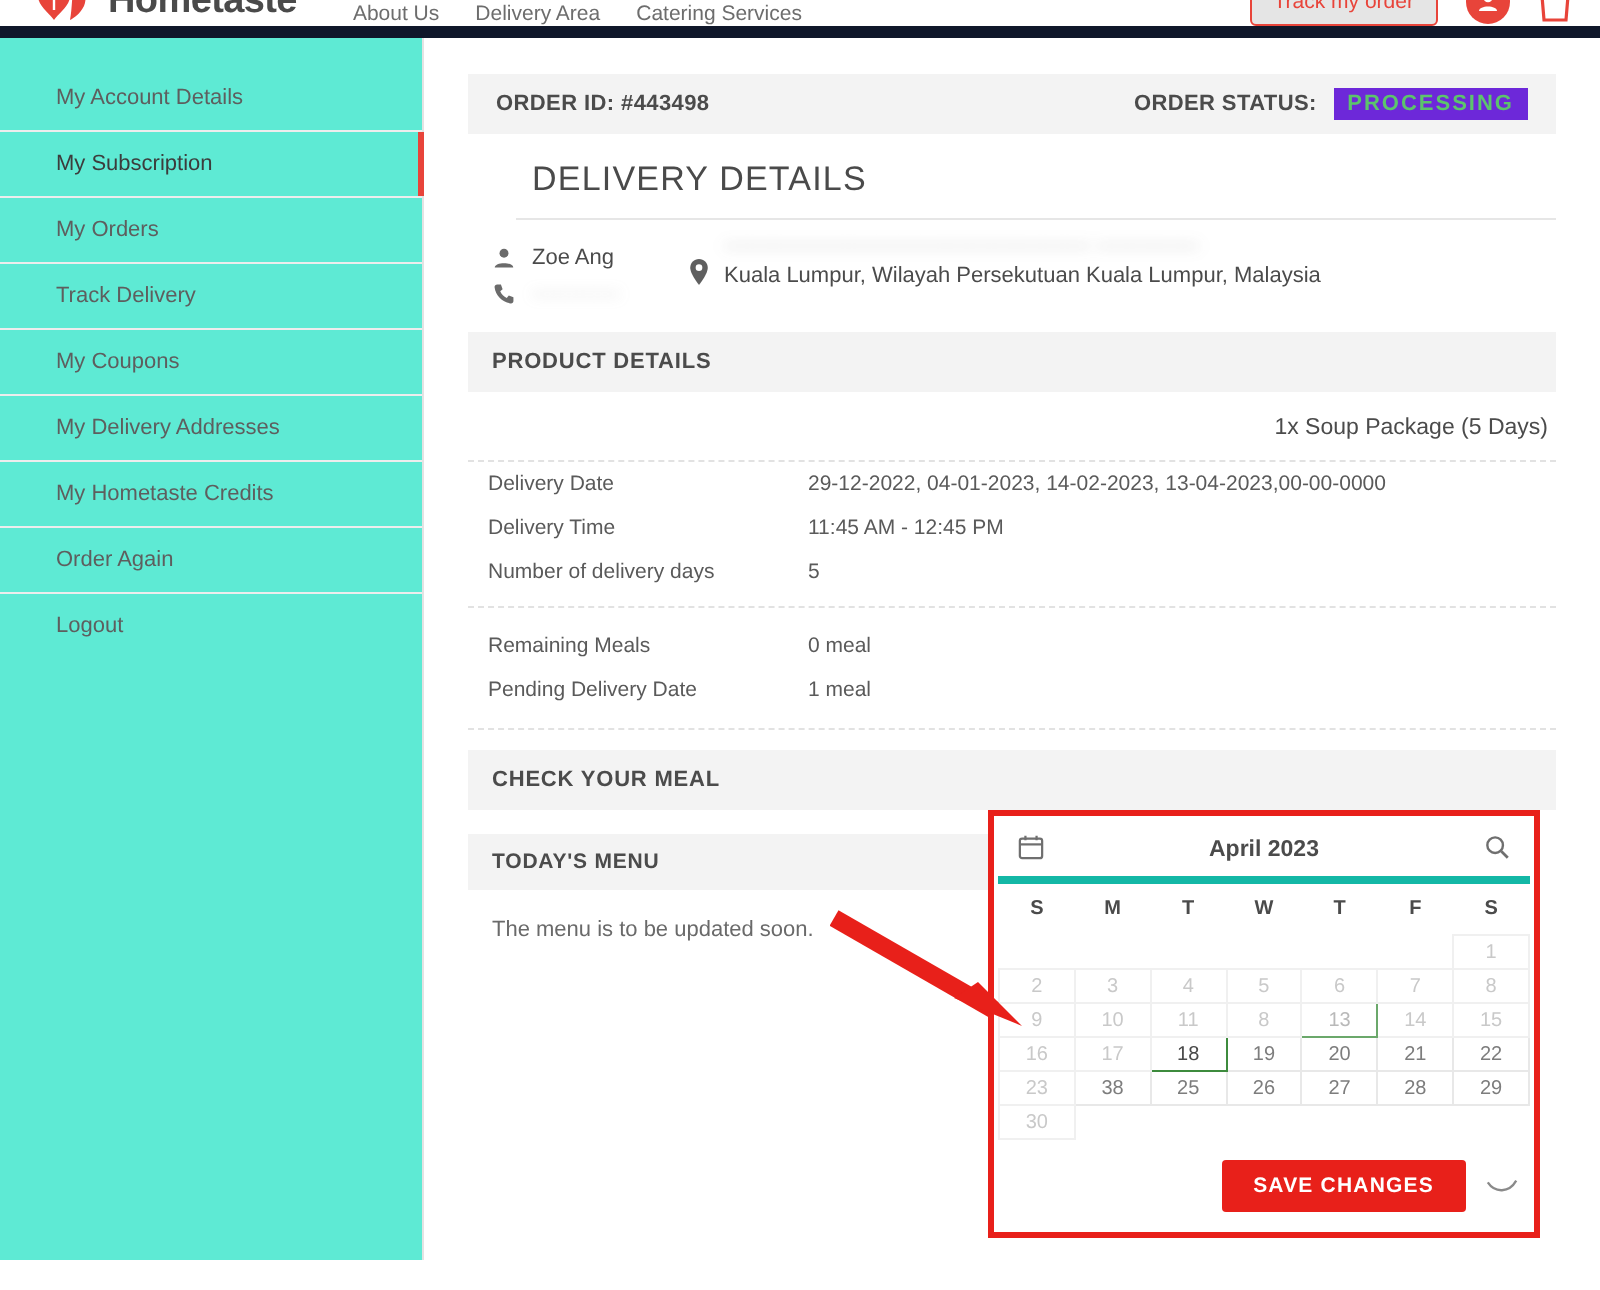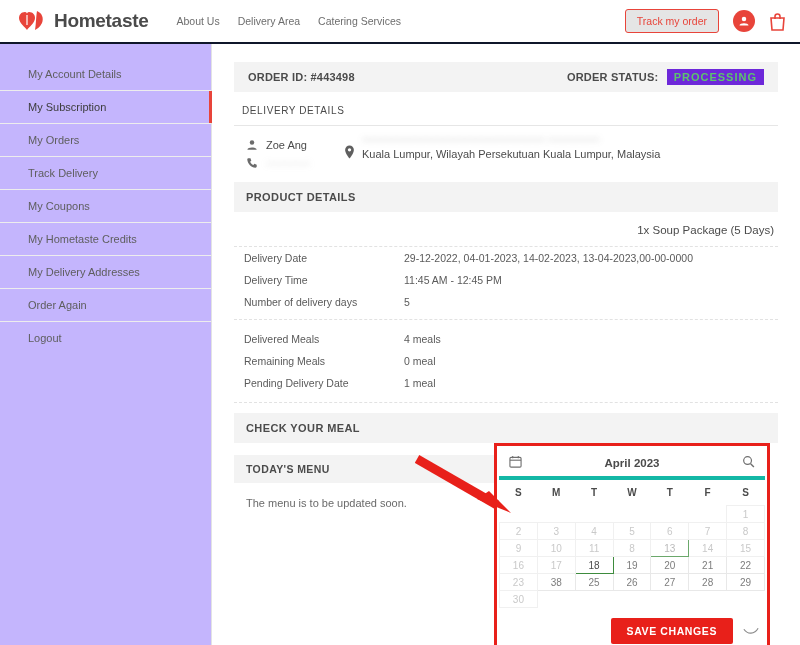--- a/index.html
+++ b/index.html
@@ -7,23 +7,23 @@
     margin: 0; padding: 0;
     width: 800px; height: 645px;
     background: #ffffff;
     font-family: "Liberation Sans", sans-serif;
     overflow: hidden;
   }
   .page { position: relative; width: 800px; height: 645px; background:#fff; }
 
   
   .header {
-    height: 44px;
-    display: flex; align-items: center;
-    border-bottom: 2px solid #0f172a;
+    height: 19px;
+    display: flex; align-items: flex-end;
+    border-bottom: 6px solid #0f172a;
     padding: 0 14px 0 18px;
     background: #fff;
   }
   .logo-wrap { display:flex; align-items:center; gap:6px; }
   .logo-mark { width: 30px; height: 24px; display:block; }
   .logo-text {
     font-size: 19px; font-weight: bold; color: #4a4a4a;
     letter-spacing: -0.3px;
   }
   .nav { display:flex; align-items:center; gap:18px; margin-left: 28px; }
@@ -40,21 +40,21 @@
   .circle-icon {
     width: 22px; height: 22px; border-radius: 50%;
     background: #e8443a; display:flex; align-items:center; justify-content:center;
   }
   .bag-icon { width: 17px; height: 19px; display:block; }
 
   
   .body { display:flex; height: 611px; }
   .sidebar {
     width: 212px; border-right: 1px solid #e3e3e3; padding-top: 14px;
-    background:#c4b5fd;
+    background:#5eead4;
   }
   .side-item {
     position: relative;
     font-size: 11px; color: #5e5e5e;
     padding: 10px 0 10px 28px;
     border-bottom: 1px solid #ededed;
   }
   .side-item:last-child { border-bottom: none; }
   .side-item.active { color: #3c3c3c; font-weight: normal; }
   .side-item.active:after {
@@ -74,23 +74,24 @@
   }
   .order-bar .seg { flex: 1; }
   .order-bar .seg.mid { text-align: center; }
   .order-bar .seg.end { text-align: right; }
   .status-badge {
     color: #5cc46c; font-weight: bold; background: #6d28d9;
     padding: 2px 7px; margin-left: 5px; letter-spacing: 1px;
   }
 
   .section-title {
-    font-size: 10px; color: #4a4a4a; letter-spacing: 0.6px;
+    font-size: 17px; color: #4a4a4a; letter-spacing: 0.6px;
     padding: 13px 0 9px 8px;
     border-bottom: 1px solid #e6e6e6;
+    margin-left: 24px;
   }
   .sub-bar {
     background: #f3f3f3; padding: 9px 12px;
     font-size: 11px; font-weight: bold; color: #4b4b4b; letter-spacing: 0.4px;
   }
 
   
   .delivery-rows { padding: 10px 0 10px 0; position: relative; }
   .d-row { display:flex; align-items:center; padding: 3px 0 3px 12px; font-size: 11px; color:#4b4b4b; }
   .d-ico { width: 20px; color:#6b6b6b; display:flex; align-items:center; }
@@ -197,22 +198,22 @@
   </div>
 
   <div class="body">
 
     <div class="sidebar">
       <div class="side-item">My Account Details</div>
       <div class="side-item active">My Subscription</div>
       <div class="side-item">My Orders</div>
       <div class="side-item">Track Delivery</div>
       <div class="side-item">My Coupons</div>
+      <div class="side-item">My Delivery Addresses</div>
       <div class="side-item">My Hometaste Credits</div>
-      <div class="side-item">My Delivery Addresses</div>
       <div class="side-item">Order Again</div>
       <div class="side-item">Logout</div>
     </div>
 
     <div class="main">
 
       <div class="order-bar">
         <div class="seg">ORDER ID: #443498</div>
         <div class="seg end">
           <span>ORDER STATUS:</span>
@@ -265,24 +266,20 @@
           <span class="k">Delivery Time</span>
           <span class="v">11:45 AM - 12:45 PM</span>
         </div>
         <div class="kv">
           <span class="k">Number of delivery days</span>
           <span class="v">5</span>
         </div>
       </div>
 
       <div class="kv-group last" style="padding-top:8px;">
-        <div class="kv">
-          <span class="k">Delivered Meals</span>
-          <span class="v">4 meals</span>
-        </div>
         <div class="kv">
           <span class="k">Remaining Meals</span>
           <span class="v">0 meal</span>
         </div>
         <div class="kv">
           <span class="k">Pending Delivery Date</span>
           <span class="v">1 meal</span>
         </div>
       </div>
 

